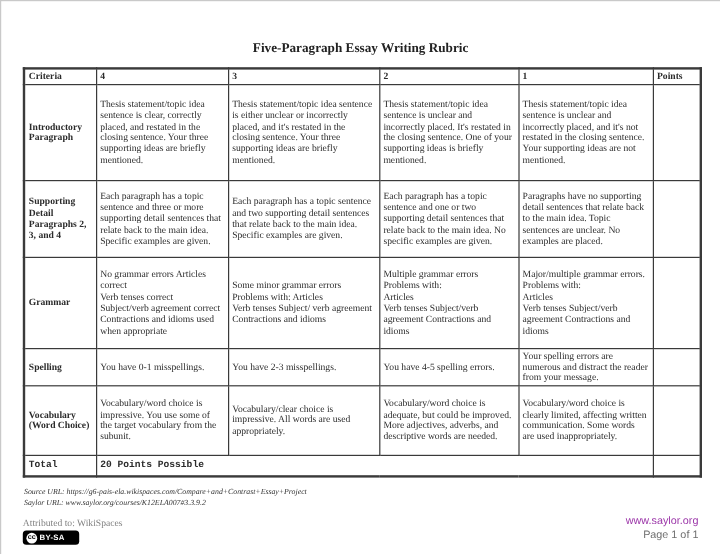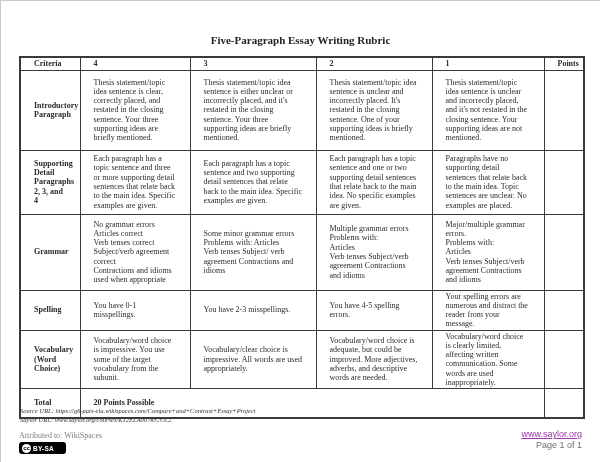--- a/index.html
+++ b/index.html
@@ -25,41 +25,41 @@
   table.rubric {
     position: absolute;
     top: 55px; left: 18px;
     width: 564px;
     border-collapse: collapse;
     border: 2px solid #3a3a3a;
     table-layout: fixed;
   }
   table.rubric td, table.rubric th {
     border: 1px solid #3a3a3a;
-    padding: 1px 13px;
+    padding: 1px 3px;
     vertical-align: middle;
     text-align: left;
     font-size: 8px;
     line-height: 1.16;
     color: #2b2b2b;
     overflow: hidden;
   }
   table.rubric th {
     font-weight: bold;
     vertical-align: top;
   }
   td.criteria-cell { font-weight: bold; }
   td.desc-cell { white-space: pre-line; }
   tr.header-row { height: 13px; }
   tr.row-intro { height: 80px; }
   tr.row-support { height: 64px; }
   tr.row-grammar { height: 76px; }
   tr.row-spelling { height: 31px; }
   tr.row-vocab { height: 58px; }
-  tr.row-total { height: 29px; }
+  tr.row-total { height: 18px; font-family: Liberation Mono, monospace; }
   tr.row-total td { font-weight: bold; }
   .source-block {
     position: absolute;
     top: 406px; left: 19px;
     font-style: italic;
     font-size: 6.5px;
     line-height: 1.35;
     color: #333333;
   }
   .attrib {
@@ -101,21 +101,20 @@
   .footer-right {
     position: absolute;
     top: 428px; right: 18px;
     text-align: right;
     font-family: "Liberation Sans", sans-serif;
     font-size: 9px;
     line-height: 1.25;
   }
   .footer-right a {
     color: #9b35a8;
-    text-decoration: underline;
     cursor: pointer;
     margin-top: 16px;
   }
   .footer-right .page-num { color: #6e6e6e; }
 </style>
 </head>
 <body>
 
 <div class="page-title">Five-Paragraph Essay Writing Rubric</div>
 

